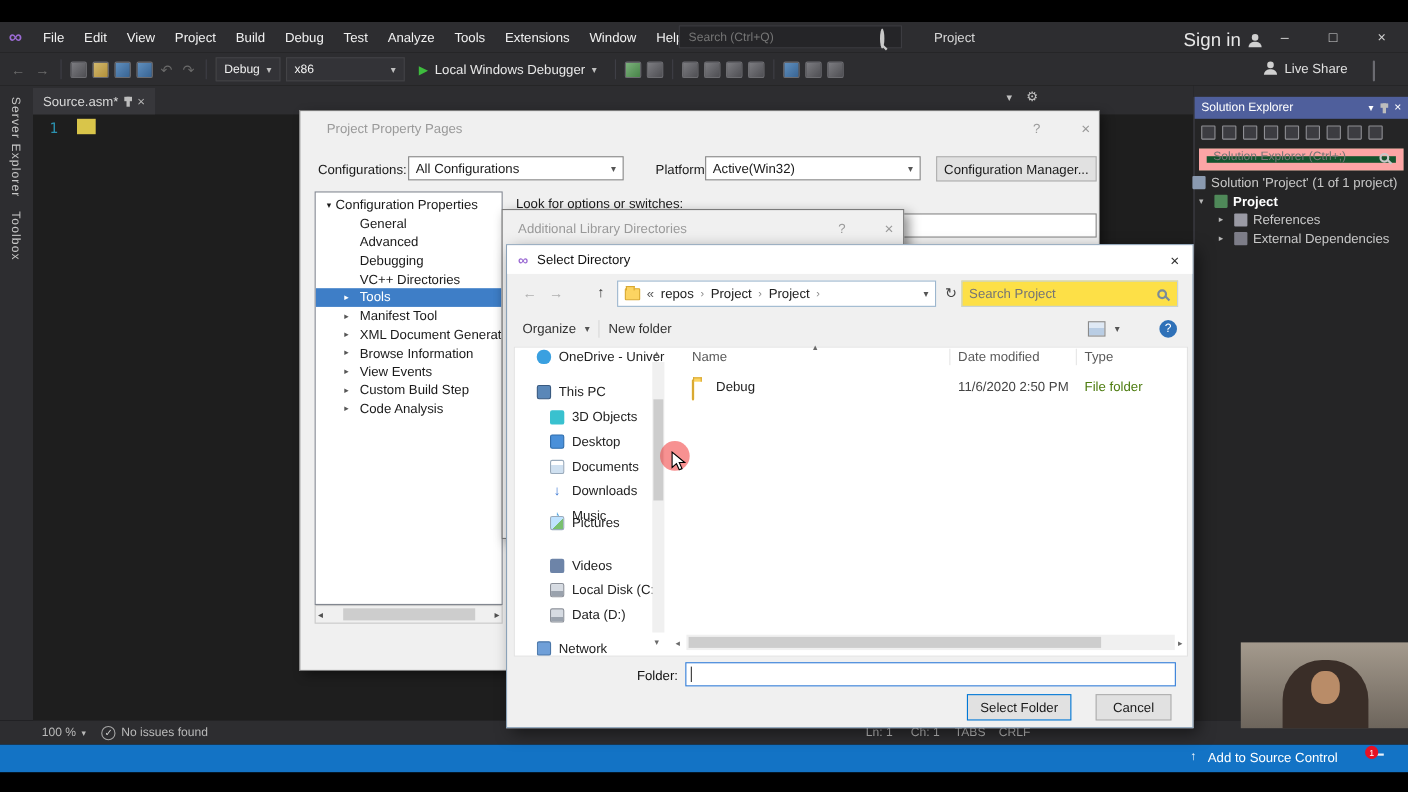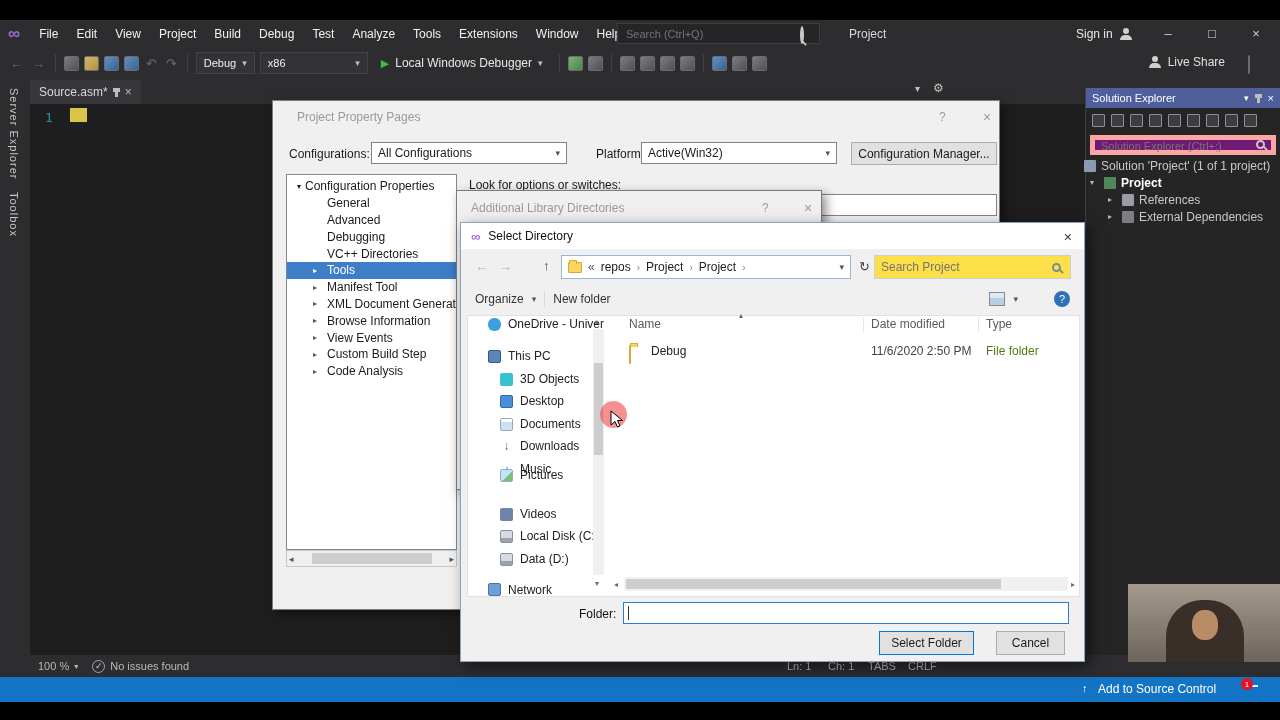--- a/index.html
+++ b/index.html
@@ -9,21 +9,21 @@
   #screen { position:relative; width:1280px; height:720px; background:#000; }
 
   
   .titlebar { position:absolute; left:0; top:20px; width:1280px; height:28px; background:#2d2d30;
     display:flex; align-items:center; color:#f1f1f1; font-size:12px; }
   .vslogo { color:#9b6bd3; font-size:17px; font-weight:bold; margin:0 10px 0 8px; }
   .mi { padding:0 9px; line-height:28px; cursor:default; }
   .qsearch { position:absolute; left:617px; top:3px; width:203px; height:21px; background:#252528;
     border:1px solid #3c3c41; color:#9a9a9a; font-size:11px; padding:0 22px 0 8px; }
   .proj-label { position:absolute; left:849px; top:7px; color:#d8d8d8; font-size:12px; }
-  .signin { position:absolute; left:1076px; top:7px; color:#e8e8e8; font-size:12px; display:flex; gap:7px; align-items:center;}
+  .signin { position:absolute; left:1076px; top:7px; color:#e8e8e8; font-size:17px; display:flex; gap:7px; align-items:center;}
   .person { width:12px; height:12px; position:relative; }
   .person::before { content:''; position:absolute; left:3px; top:0; width:6px; height:6px; border-radius:50%; background:#d0d0d0; }
   .person::after { content:''; position:absolute; left:0; top:7px; width:12px; height:5px; border-radius:5px 5px 0 0; background:#d0d0d0; }
   .wctl { position:absolute; top:0; height:28px; width:44px; text-align:center; line-height:28px; color:#d0d0d0; font-size:13px; }
 
   .toolbar { position:absolute; left:0; top:48px; width:1280px; height:30px; background:#2d2d30;
     display:flex; align-items:center; gap:5px; padding-left:8px; color:#c8c8c8; font-size:12px; }
   .tsep { width:1px; height:18px; background:#3f3f46; margin:0 3px; }
   .tgly { font-size:13px; color:#b6b6b6; padding:0 2px; }
   .tgly.dis { color:#6a6a6a; }
@@ -49,21 +49,21 @@
   .pin { width:3px; height:9px; background:#bdbdbd; position:relative; }
   .pin::before { content:''; position:absolute; left:-2px; top:0; width:7px; height:4px; background:#bdbdbd; }
   .lnum { position:absolute; left:15px; top:32px; color:#2b91af; font-size:13px; font-family:"DejaVu Sans Mono",monospace; }
   .caretblock { position:absolute; left:40px; top:30px; width:17px; height:14px; background:#d9c54a; }
 
   .solexp { position:absolute; left:1085px; top:88px; width:195px; height:567px; background:#252526; border-left:1px solid #3f3f46; }
   .sehdr { height:20px; background:#4f5f9c; color:#fff; font-size:11px; display:flex; align-items:center; padding:0 6px; }
   .sehdr .sp { flex:1; }
   .setools { height:25px; display:flex; align-items:center; gap:6px; padding:0 0 0 6px; }
   .sico { width:13px; height:13px; border:1px solid #8f8f94; background:#3c3c41; border-radius:1px; }
-  .sesearch { margin:2px 4px; height:20px; background:#701a75; border:5px solid #fca5a5; display:flex; align-items:flex-start; }
+  .sesearch { margin:2px 4px; height:20px; background:#14532d; border:7px solid #fca5a5; display:flex; align-items:flex-end; }
   .sesearch input { flex:1; background:transparent; border:none; outline:none; color:#9a9a9a; font-size:11px; padding:0 6px; }
   .serow { height:17px; display:flex; align-items:center; gap:5px; color:#c8c8c8; font-size:12px; padding-left:4px; white-space:nowrap; overflow:hidden; }
   .serow .exp { font-size:8px; color:#b8b8b8; width:9px; }
   .nico-se { width:12px; height:12px; border-radius:1px; flex:none; }
 
   .statusbar { position:absolute; left:0; top:655px; width:1280px; height:22px; background:#2d2d30;
     color:#b9b9b9; font-size:11px; display:flex; align-items:center; }
   .chk { width:13px; height:13px; border:1px solid #a5a5a5; border-radius:50%; color:#cfcfcf; font-size:9px;
     display:flex; align-items:center; justify-content:center; margin-right:5px; }
   .scmbar { position:absolute; left:0; top:677px; width:1280px; height:25px; background:#1373c5;

